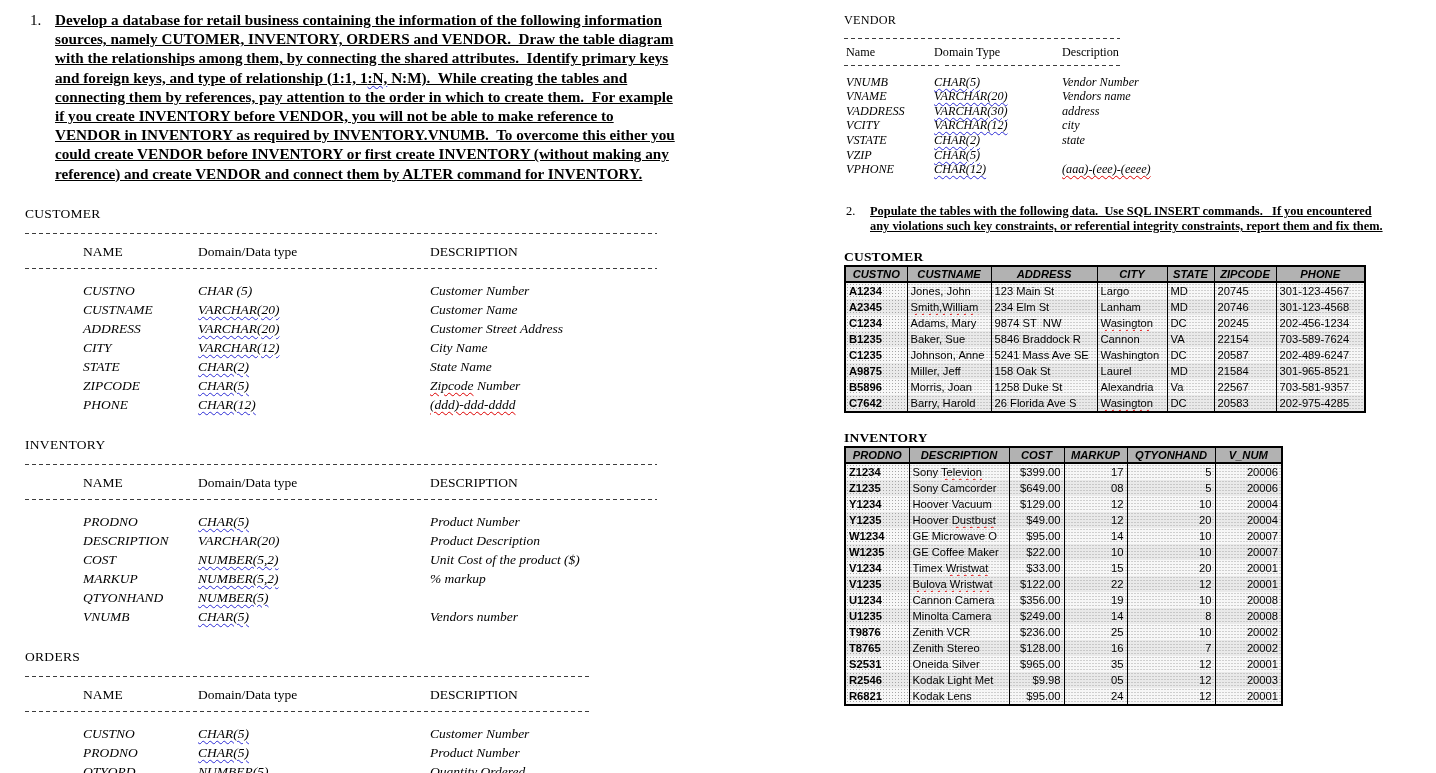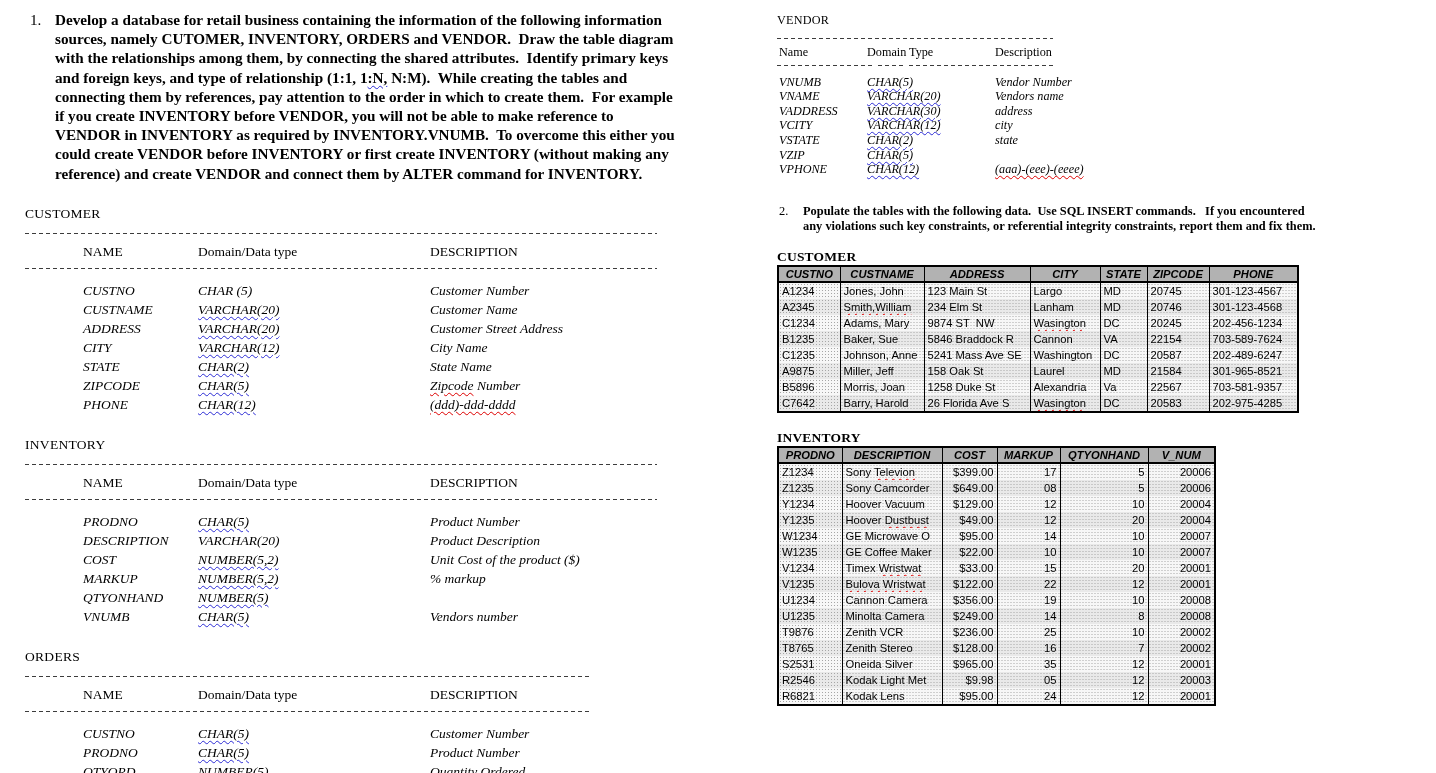--- a/index.html
+++ b/index.html
@@ -1,28 +1,28 @@
 <!DOCTYPE html>
 <html><head>
 <meta charset="utf-8">
 <style>
   html,body{margin:0;padding:0;}
   body{
     width:1436px;height:773px;background:#ffffff;overflow:hidden;position:relative;
     font-family:"Liberation Serif",serif;color:#000;
   }
   .col-left{position:absolute;left:0;top:10px;width:740px;}
-  .col-right{position:absolute;left:777px;top:12px;width:545px;}
+  .col-right{position:absolute;left:844px;top:12px;width:545px;}
 
   
   .item{display:flex;align-items:flex-start;}
   .item1{padding-left:30px;}
   .item1 .num{width:25px;flex:0 0 25px;font-size:15.2px;line-height:19.2px;}
   .item1 .body{width:665px;}
-  .para-line{font-weight:bold;font-size:15.2px;line-height:19.2px;white-space:pre;}
+  .para-line{font-weight:bold;font-size:15.2px;line-height:19.2px;white-space:pre;text-decoration:underline;}
   .item2{padding-left:2px;margin-top:27px;}
   .item2 .num{width:24px;flex:0 0 24px;font-size:12.4px;line-height:15.6px;}
   .item2 .body{width:505px;}
   .item2 .para-line{font-size:12.4px;line-height:15.6px;}
 
   
   .schema{margin-left:25px;font-size:13.5px;}
   #schemas-left-host .schema{margin-top:22px;}
   .schema-title{line-height:17px;margin-bottom:9px;letter-spacing:.3px;}
   .dash{
@@ -63,21 +63,21 @@
     background:#b2b2b2;font-style:italic;font-weight:bold;text-align:center;
     border:1px solid #000;border-bottom:2px solid #000;height:14px;padding:0 2px;
     white-space:pre;overflow:hidden;}
   table.grid td{
     height:16px;padding:0 3px;border-left:1px solid #000;border-right:1px solid #000;
     white-space:pre;overflow:hidden;
     background-color:#f7f7f7;
     background-image:radial-gradient(circle,#a6a6a6 .65px,transparent .8px);
     background-size:3px 3px;}
   table.grid tbody tr:nth-child(even) td{background-color:#e9e9e9;}
-  table.grid td:first-child{font-weight:normal;}
+  table.grid td:first-child{font-weight:bold;}
   .t-customer col:nth-child(1){width:62px;}
   .t-customer col:nth-child(2){width:84px;}
   .t-customer col:nth-child(3){width:106px;}
   .t-customer col:nth-child(4){width:70px;}
   .t-customer col:nth-child(5){width:47px;}
   .t-customer col:nth-child(6){width:62px;}
   .t-customer col:nth-child(7){width:89px;}
   .t-inventory col:nth-child(1){width:64px;}
   .t-inventory col:nth-child(2){width:100px;}
   .t-inventory col:nth-child(3){width:55px;}

